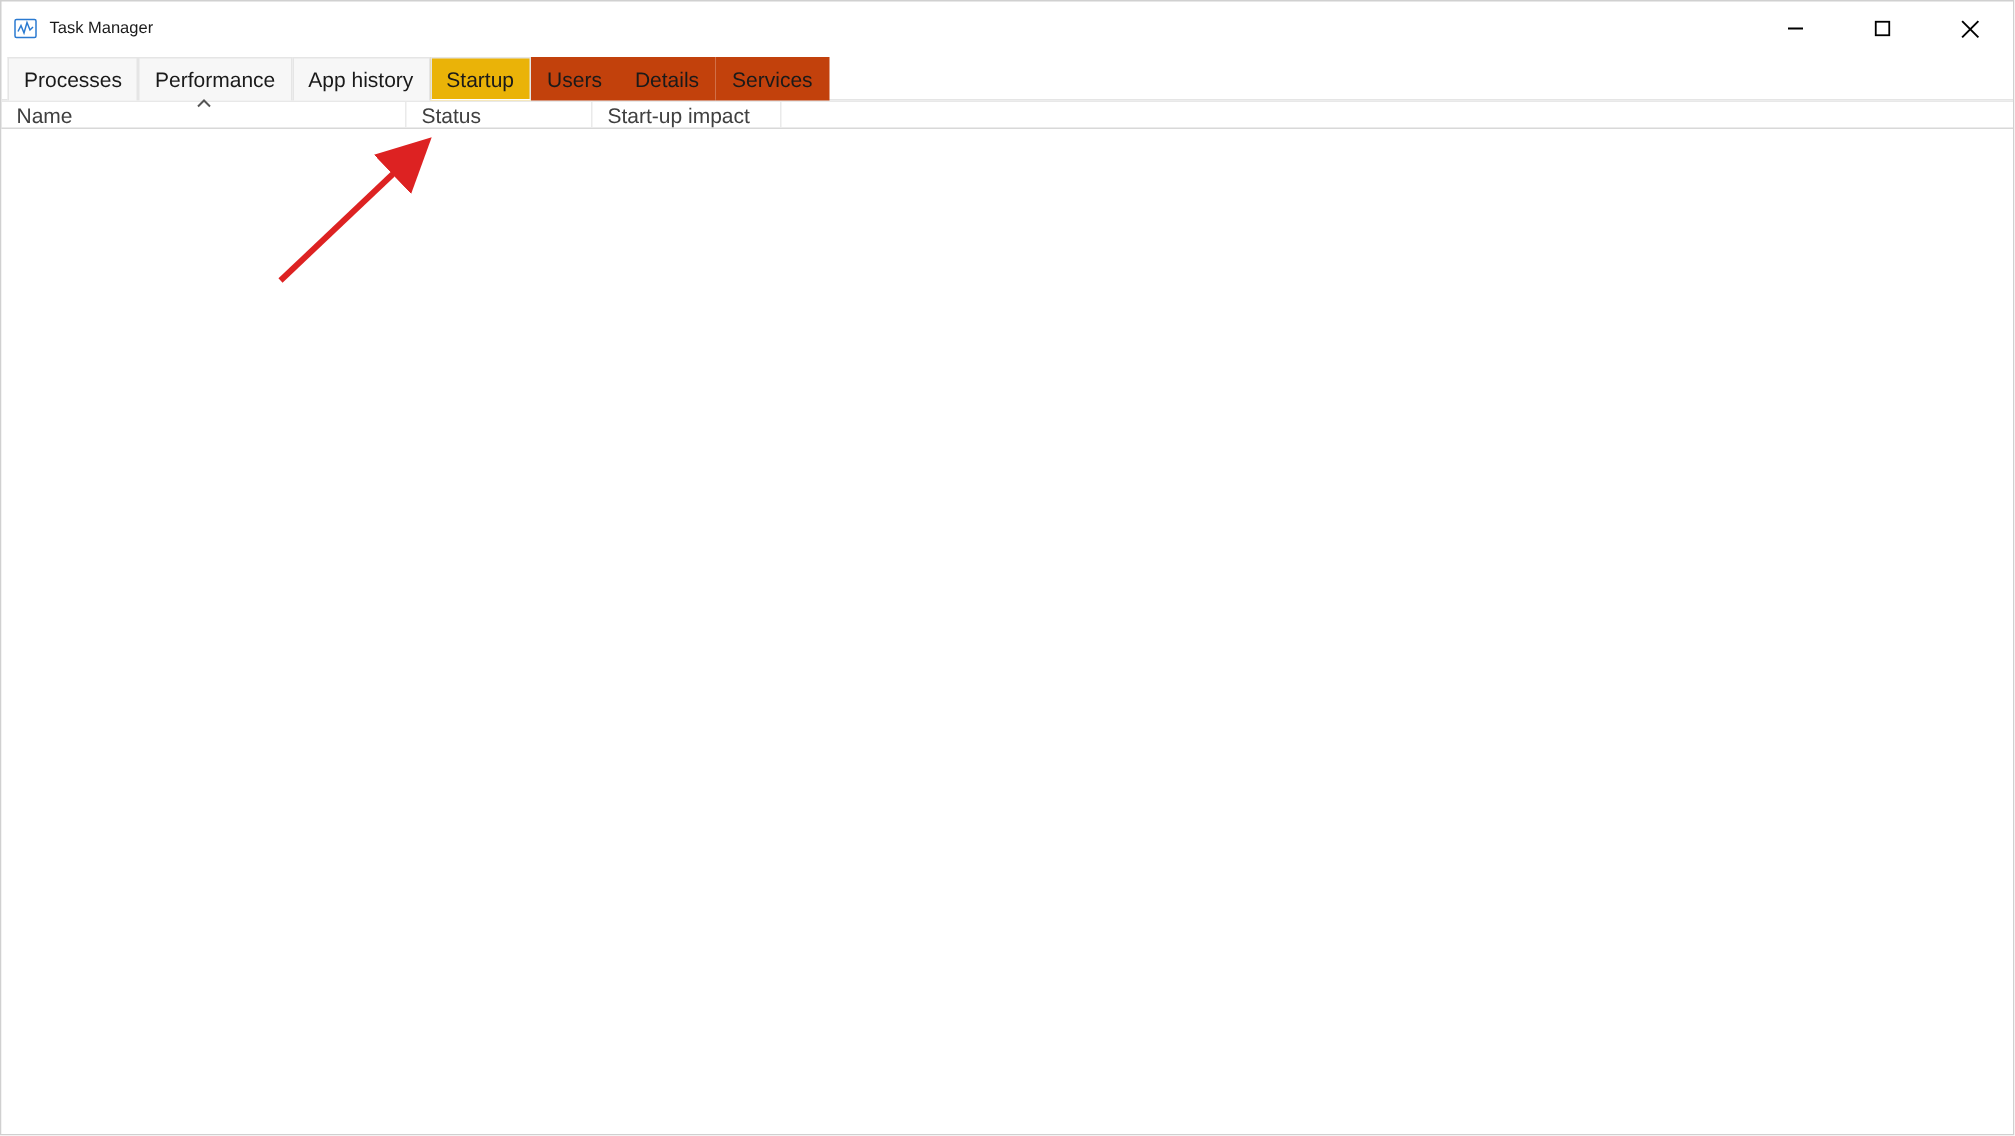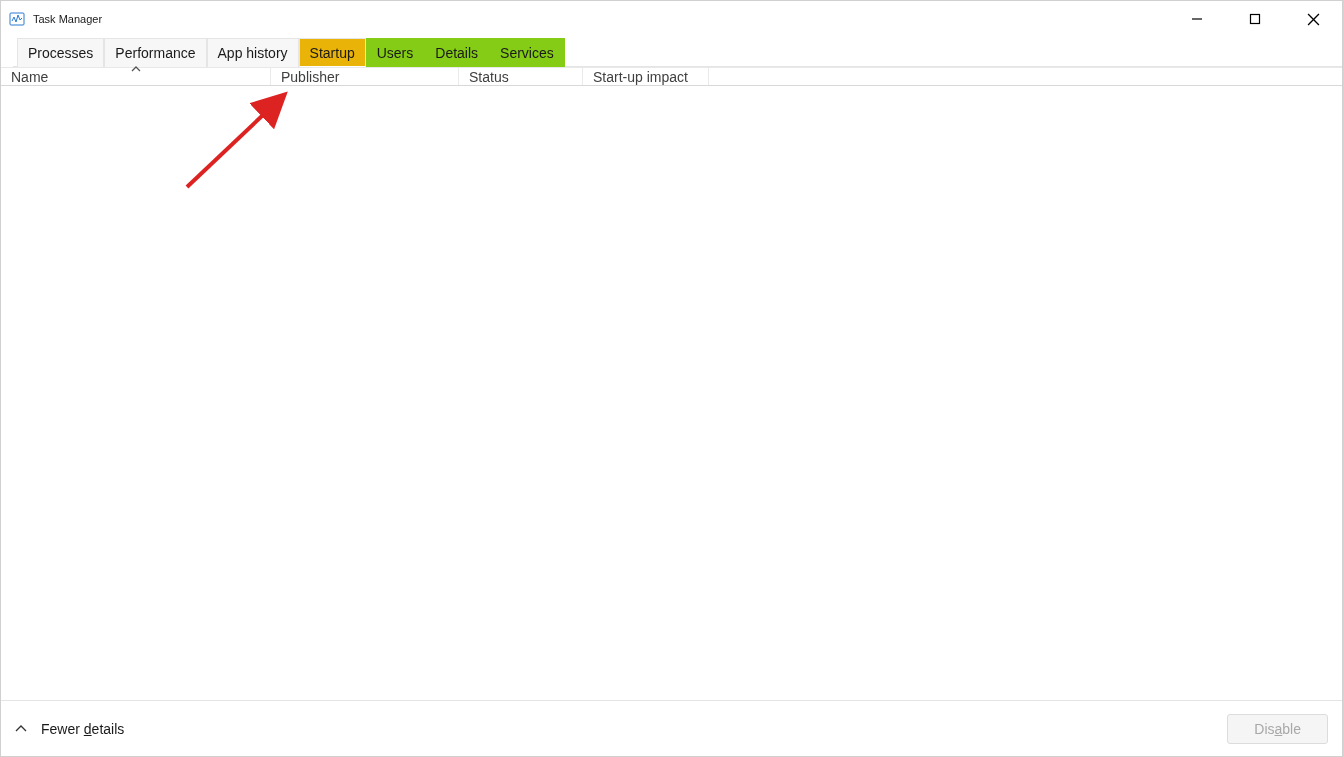--- a/index.html
+++ b/index.html
@@ -62,33 +62,32 @@
     cursor: pointer;
   }
   .menu-item .underline { text-decoration: underline; }
   
   .tabs {
     display: flex;
     border-bottom: 1px solid #e5e5e5;
     padding-left: 4px;
     height: 30px;
     align-items: stretch;
-    margin-left: 12px;
   }
   .tab {
     padding: 4px 10px 4px 10px;
     font-size: 14px;
     cursor: pointer;
     display: flex;
     align-items: center;
     border: 1px solid transparent;
     border-bottom: none;
     position: relative;
     top: 1px;
-    background: #84cc16;
+    background: #c2410c;
   }
   .tab.inactive {
     background: #f7f7f7;
     border-color: #e5e5e5;
   }
   .tab.active {
     background: #eab308;
     border-left: 1px solid #e5e5e5;
     border-right: 1px solid #e5e5e5;
     border-top: 1px solid #e5e5e5;
@@ -228,44 +227,30 @@
 
   <div class="table-header">
     <div class="th name">
       <span>Name</span>
       <span class="sort-chevron">
         <svg width="10" height="6" viewBox="0 0 10 6">
             <polyline points="1,5 5,1 9,5" fill="none" stroke="#555" stroke-width="1.3"></polyline>
           </svg>
       </span>
     </div>
-    <div class="th publisher">
-      <span>Publisher</span>
-    </div>
     <div class="th status">
       <span>Status</span>
     </div>
     <div class="th impact">
       <span>Start-up impact</span>
     </div>
   </div>
 
   <div class="table-body"></div>
 
-  <div class="footer">
-    <div class="fewer-details">
-      <span class="chev">
-        <svg width="12" height="8" viewBox="0 0 12 8">
-            <polyline points="1,6 6,1 11,6" fill="none" stroke="#333" stroke-width="1.3"></polyline>
-          </svg>
-      </span>
-      <span>Fewer <span style="text-decoration:underline">d</span>etails</span>
-    </div>
-    <button class="disable-btn" disabled="">Dis<span style="text-decoration:underline">a</span>ble</button>
-  </div>
 
   <svg class="annotation-arrow" width="130" height="110" viewBox="0 0 130 110">
     <defs>
       <marker id="arrowhead" markerWidth="9" markerHeight="9" refX="7" refY="4.5" orient="auto">
         <polygon points="0 0, 9 4.5, 0 9" fill="#d22"></polygon>
       </marker>
     </defs>
     <line x1="10" y1="100" x2="105" y2="10" stroke="#d22" stroke-width="4" marker-end="url(#arrowhead)"></line>
   </svg>
 

